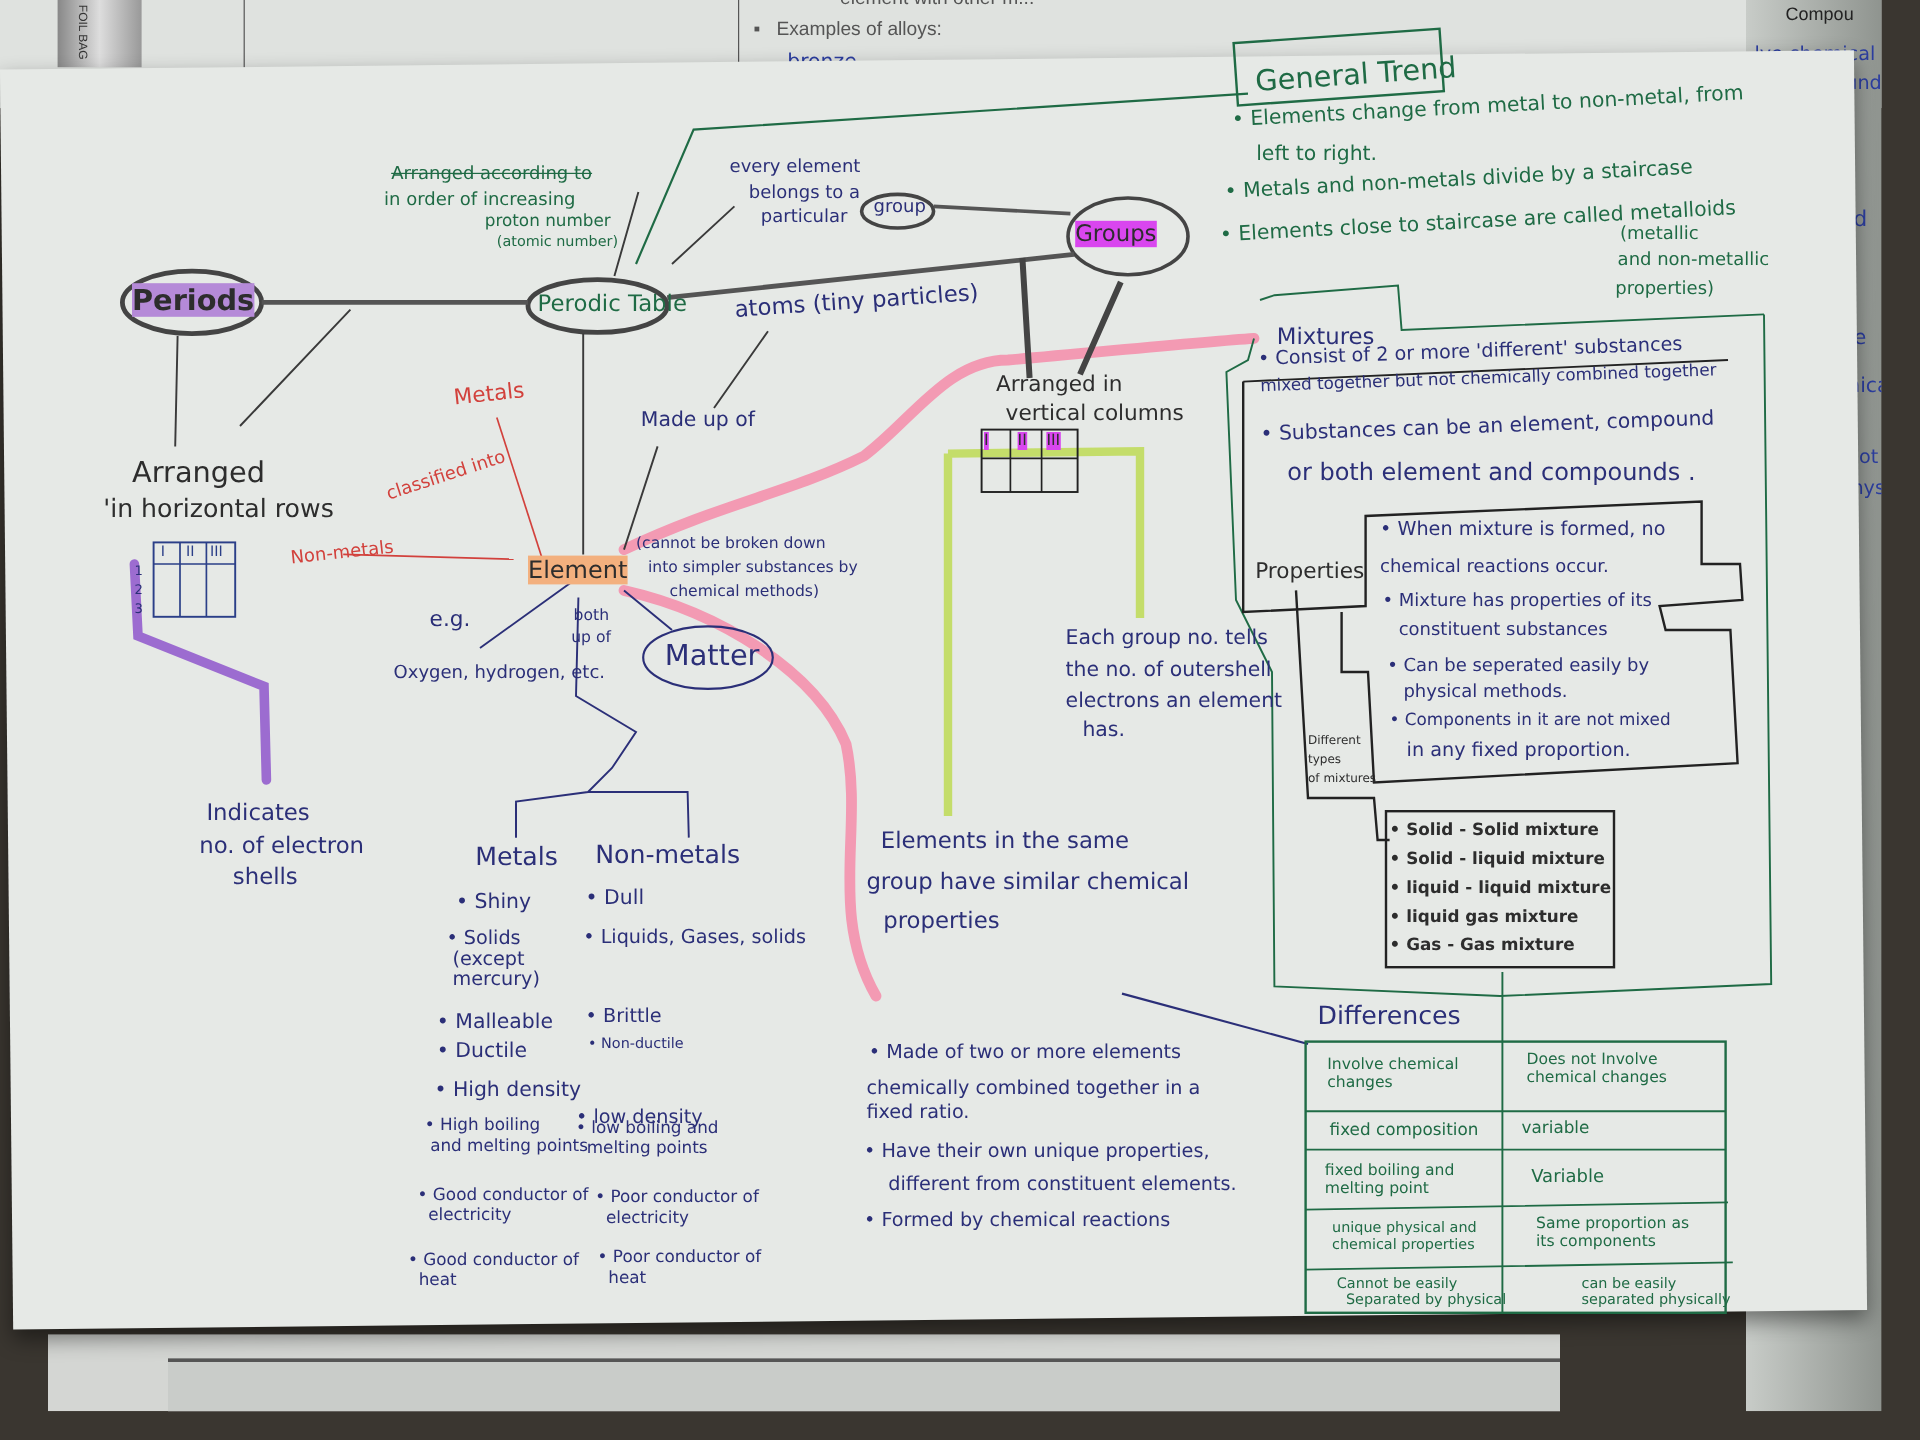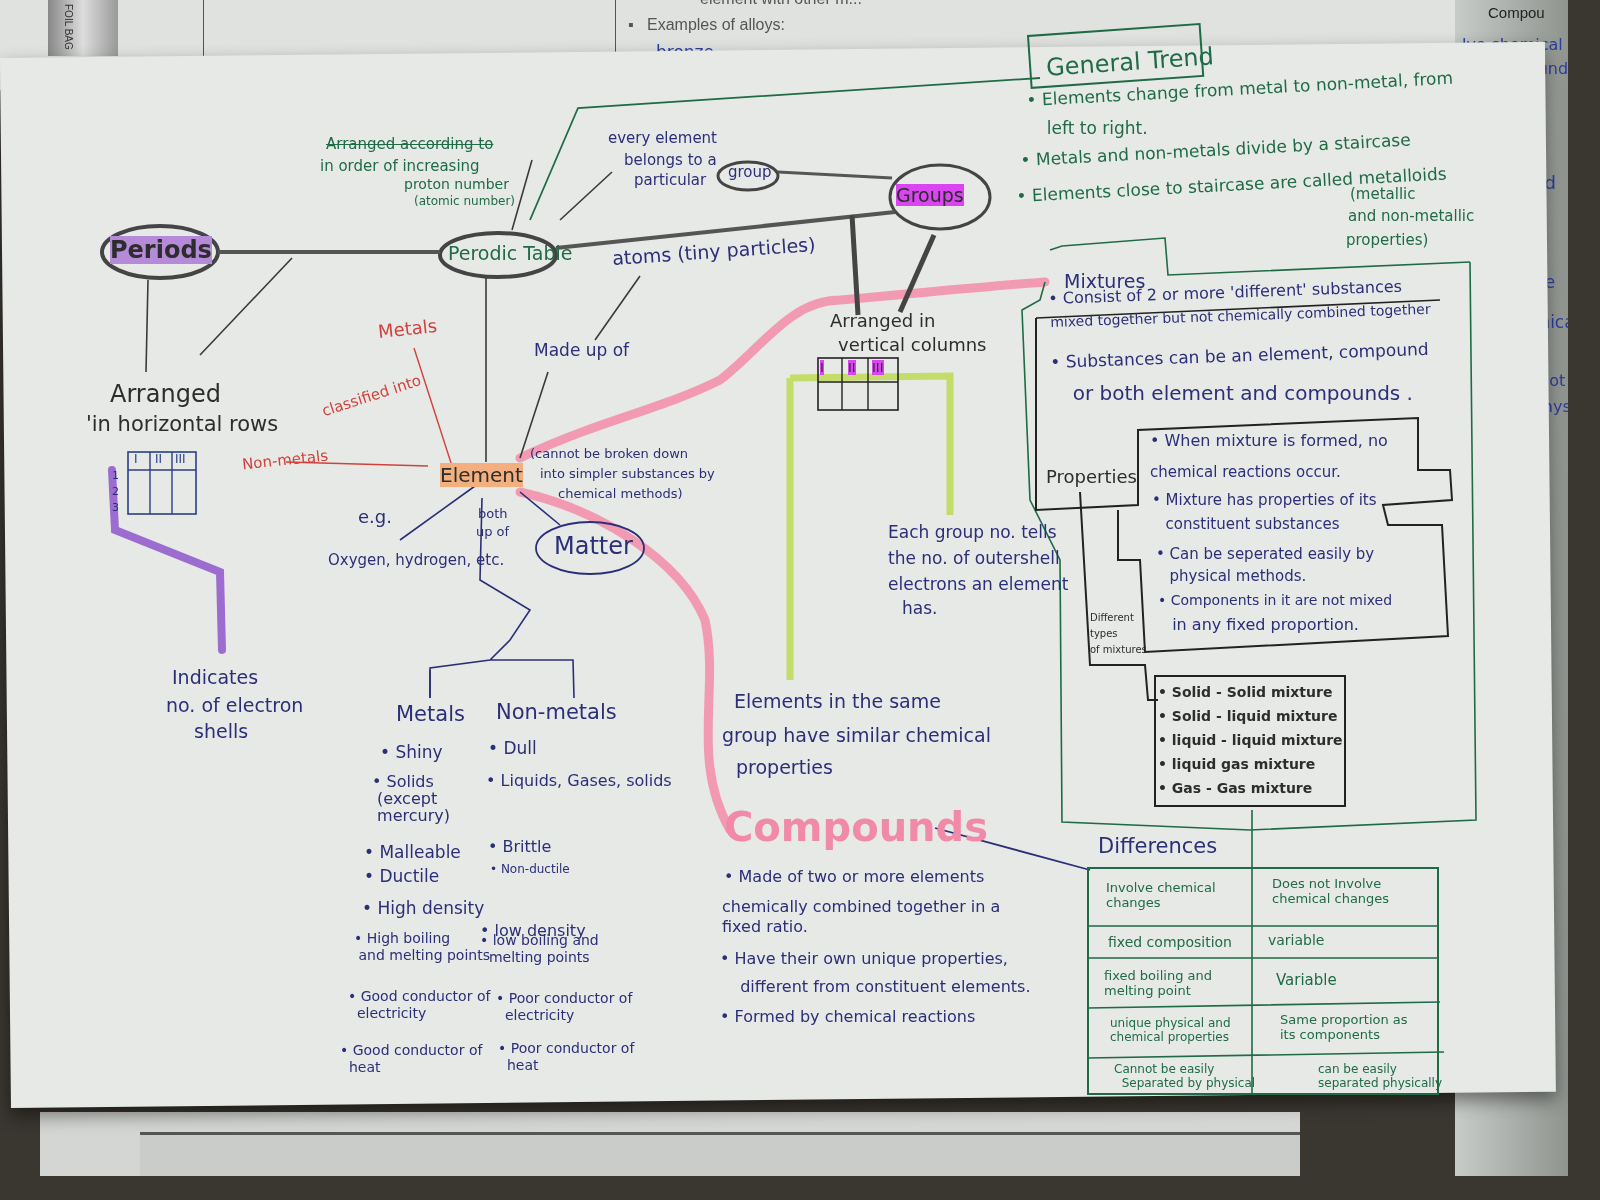--- a/index.html
+++ b/index.html
@@ -182,21 +182,20 @@
   <div class="t navy" style="left:488px;top:838px;font-size:16px;">• Brittle</div>
   <div class="t navy" style="left:490px;top:862px;font-size:12px;">• Non-ductile</div>
   <div class="t navy" style="left:480px;top:898px;font-size:16px;margin-top:24px;">• low density</div>
   <div class="t navy" style="left:480px;top:932px;font-size:14px;">• low boiling and
   melting points</div>
   <div class="t navy" style="left:496px;top:990px;font-size:14px;">• Poor conductor of
   electricity</div>
   <div class="t navy" style="left:498px;top:1040px;font-size:14px;">• Poor conductor of
   heat</div>
 
-  <div class="t pink" style="left:724px;top:804px;font-size:40px;font-weight:bold;">Compounds</div>
   <div class="t navy" style="left:724px;top:868px;font-size:16px;">• Made of two or more elements</div>
   <div class="t navy" style="left:722px;top:898px;font-size:16px;">chemically combined together in a</div>
   <div class="t navy" style="left:722px;top:918px;font-size:16px;">fixed ratio.</div>
   <div class="t navy" style="left:720px;top:950px;font-size:16px;">• Have their own unique properties,</div>
   <div class="t navy" style="left:730px;top:978px;font-size:16px;">  different from constituent elements.</div>
   <div class="t navy" style="left:720px;top:1008px;font-size:16px;">• Formed by chemical reactions</div>
 
   <div class="t navy" style="left:1064px;top:270px;font-size:19px;">Mixtures</div>
   <div class="t navy" style="left:1048px;top:290px;font-size:16px;transform:rotate(-2deg);transform-origin:0 0;">• Consist of 2 or more 'different' substances</div>
   <div class="t navy" style="left:1050px;top:314px;font-size:14px;transform:rotate(-2deg);transform-origin:0 0;">mixed together but not chemically combined together</div>

